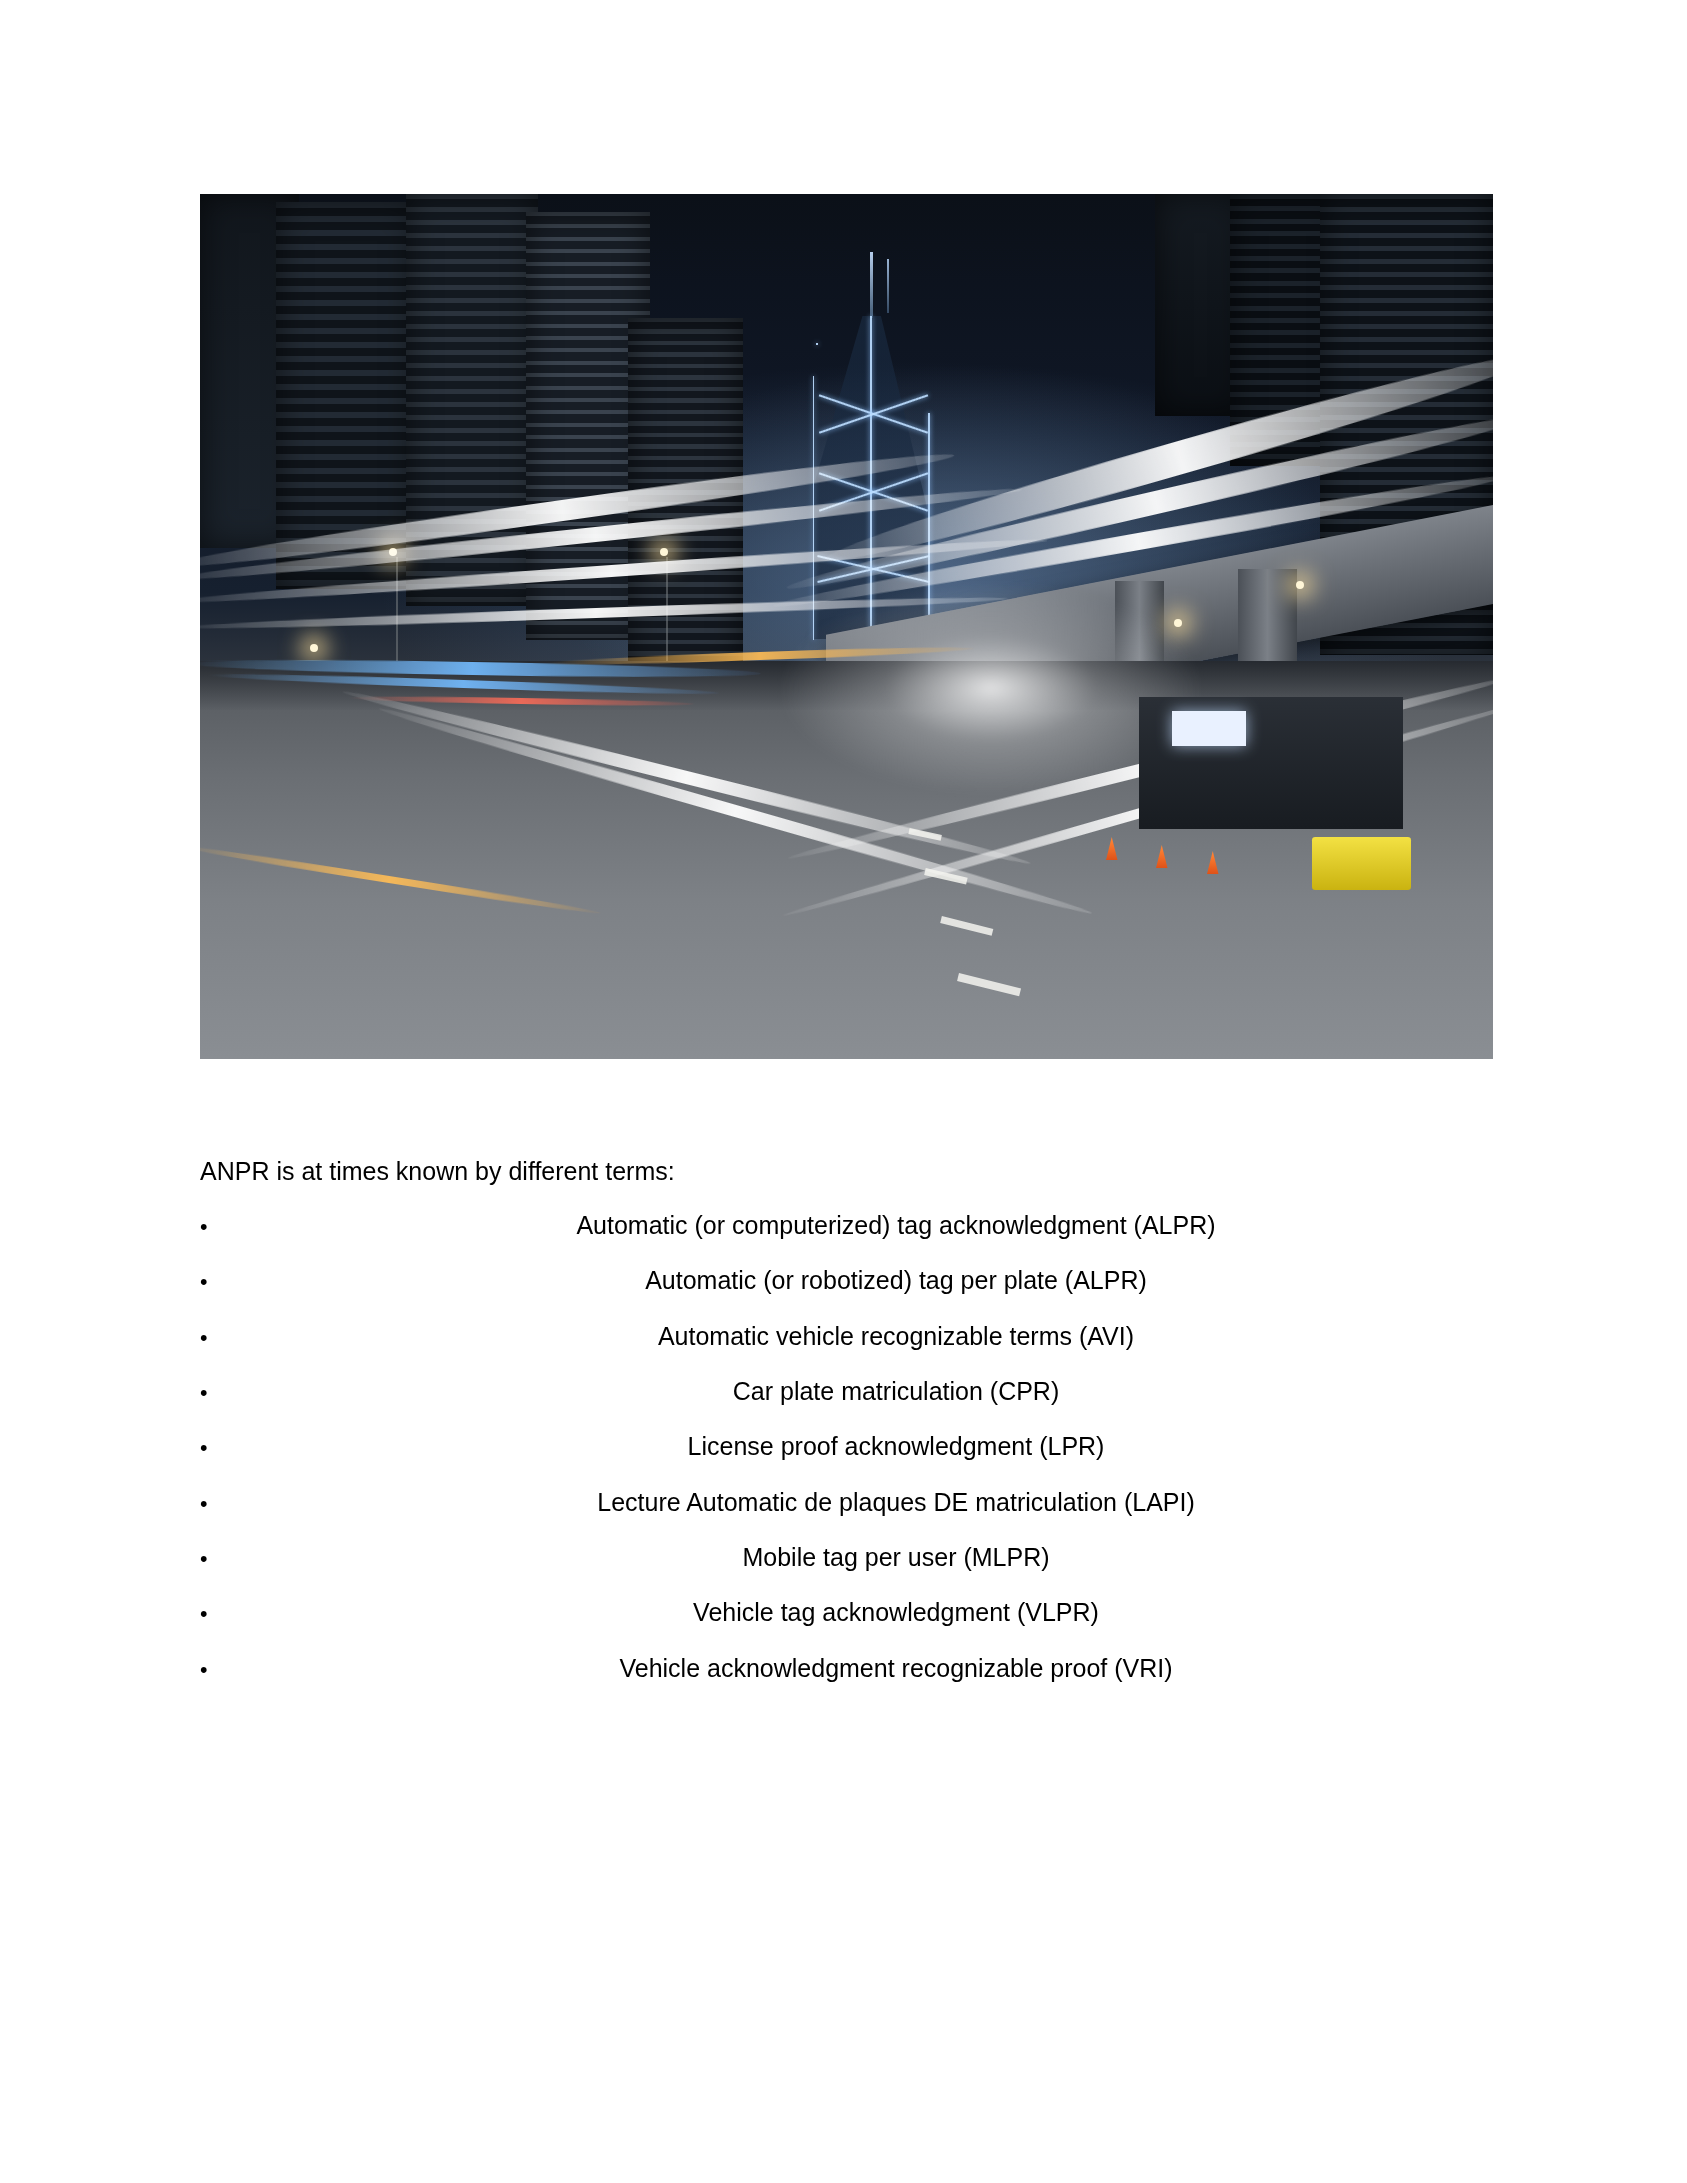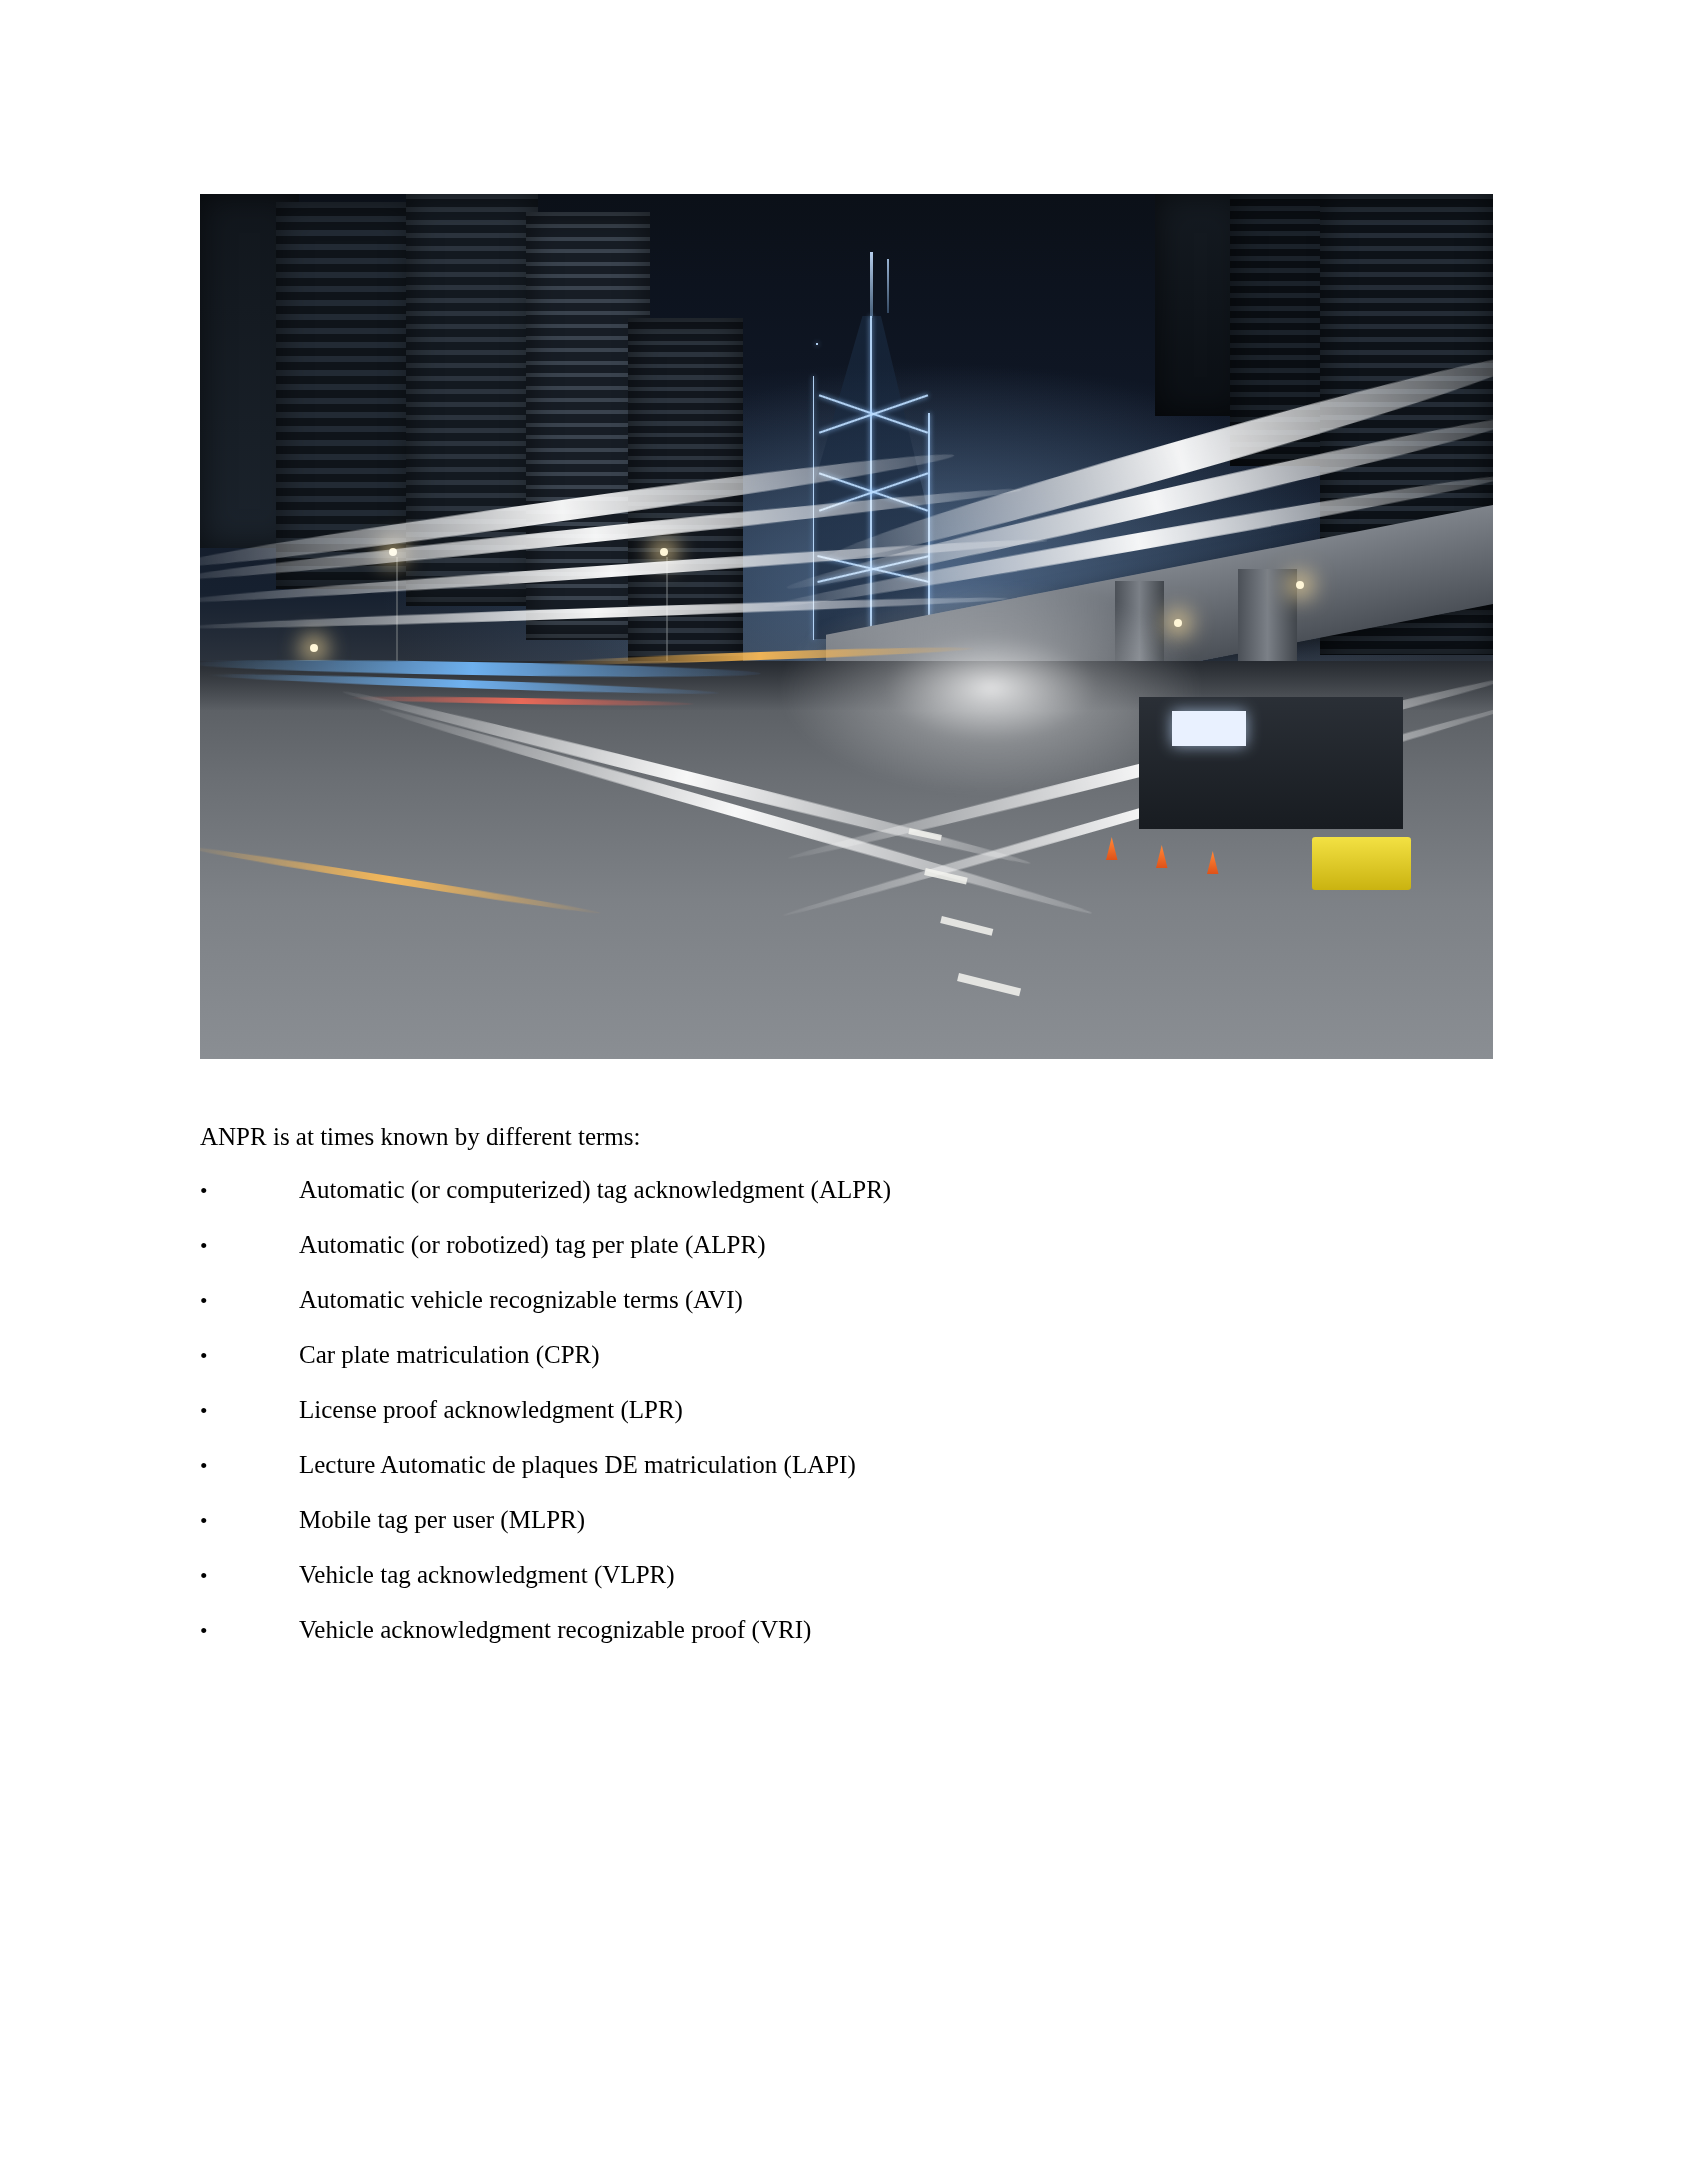--- a/index.html
+++ b/index.html
@@ -201,22 +201,21 @@
   }
   .barrier {
     position: absolute;
     left: 1112px; top: 643px; width: 99px; height: 53px;
     background: linear-gradient(180deg,#f2e14a,#c9b317);
     border-radius: 3.3px;
   }
 
   
   .body-text {
-    margin-top: 61px;
-    font-family: Liberation Serif, serif;
+    margin-top: 96px;
   }
   .lead {
     font-size: 25px;
     line-height: 1.35;
     color: #000;
     margin: 0 0 20px 0;
   }
   ul.terms {
     list-style: none;
     margin: 0;
@@ -230,20 +229,21 @@
     margin: 0 0 23px 0;
   }
   ul.terms li .bullet {
     width: 99px;
     flex: 0 0 99px;
     font-size: 21.4px;
     line-height: 1.28;
   }
   ul.terms li .term {
     flex: 1 1 auto;
+    text-align: center;
   }
 </style>
 </head>
 <body>
 
 <div class="page">
   <div class="content">
 
     <figure class="photo-wrap" style="margin:0;">
       <div class="photo">

